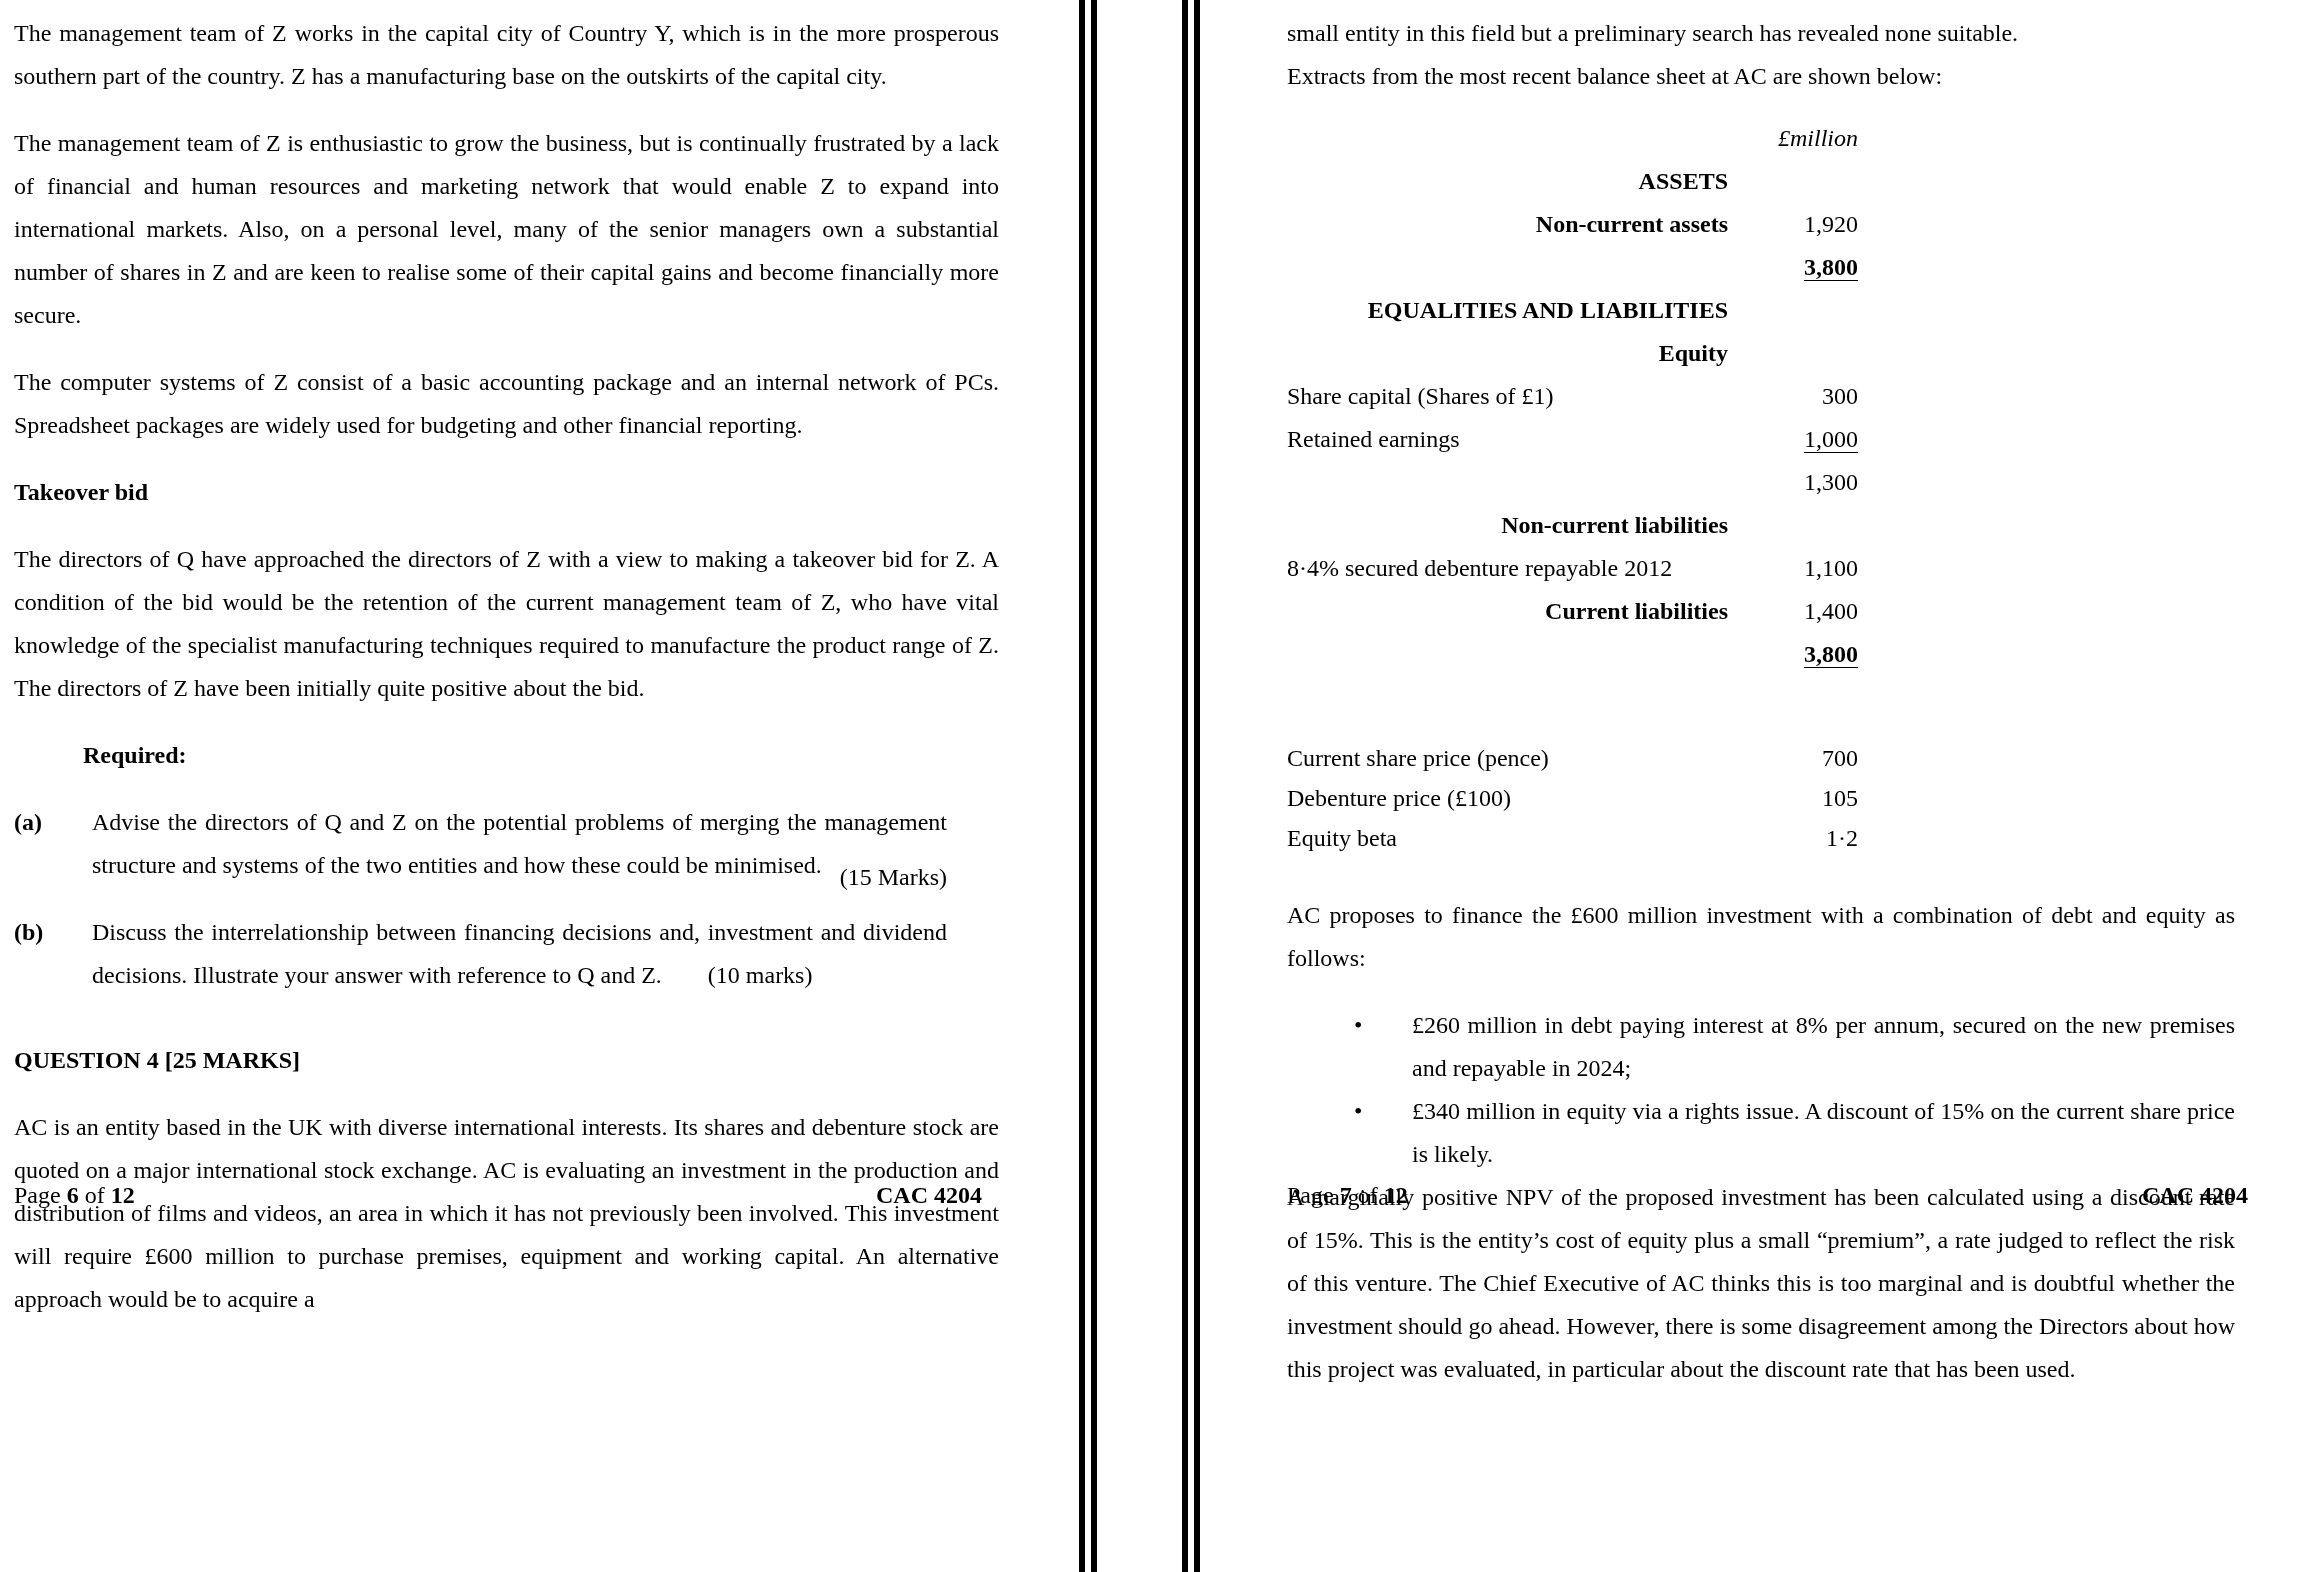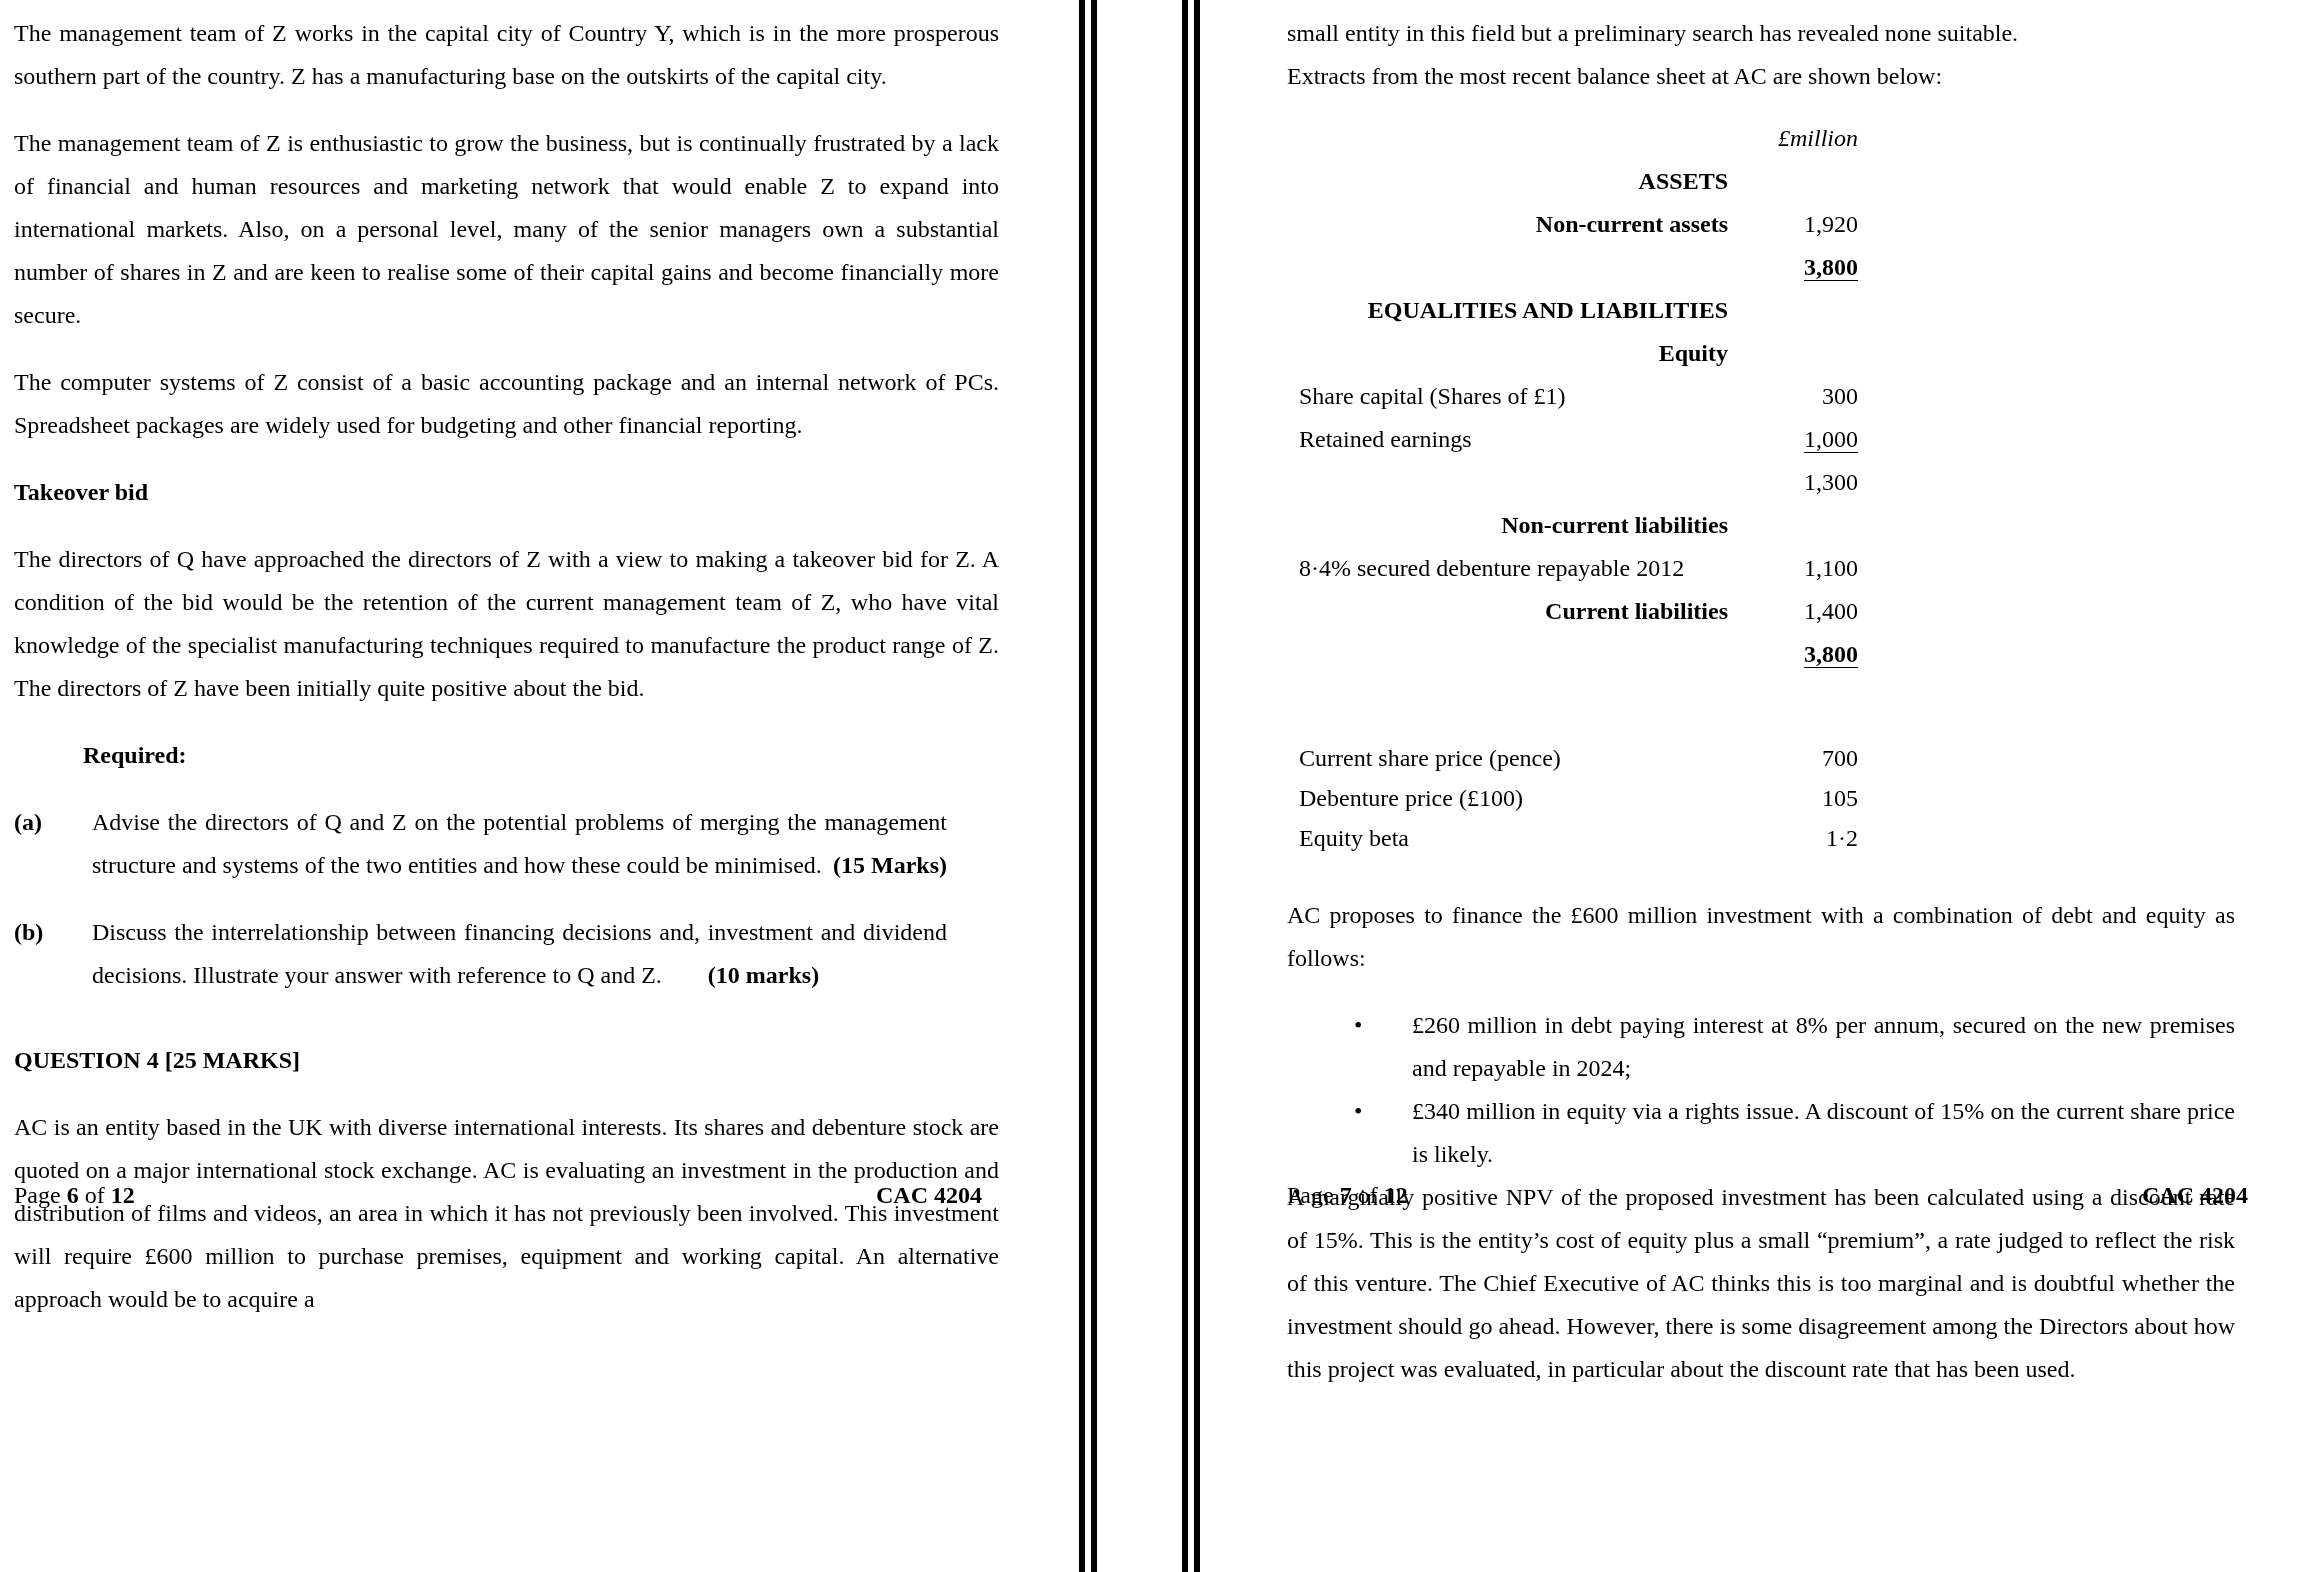--- a/index.html
+++ b/index.html
@@ -18,30 +18,30 @@
   .divider .edge { width: 18px; height: 100%; border-left: 6px solid #000; border-right: 6px solid #000; }
 
   p.para { line-height: 43px; text-align: justify; margin-bottom: 24px; }
   p.line { line-height: 43px; text-align: left; margin: 0; }
   .heading { font-weight: bold; line-height: 43px; margin-bottom: 24px; }
   .q4-heading { margin-top: 42px; }
   .required { font-weight: bold; line-height: 43px; margin: 0 0 24px 69px; }
 
   .req-item { position: relative; padding-left: 78px; margin-right: 52px; margin-bottom: 24px; line-height: 43px; text-align: justify; }
   .req-label { position: absolute; left: 0; top: 0; font-weight: bold; }
-  .req-marks { font-weight: bold; white-space: nowrap; }
+  .req-marks { font-weight: normal; white-space: nowrap; margin-top: 12px; }
   .marks-float { float: right; }
   .marks-inline { margin-left: 40px; }
 
   .bold { font-weight: bold; text-align: right; }
   .italic { font-style: italic; }
 
   .bs { width: 571px; }
   .unit-row { margin-top: 19px; }
-  .bs-row { display: flex; justify-content: space-between; line-height: 43px; margin-left: 12px; }
+  .bs-row { display: flex; justify-content: space-between; line-height: 43px; }
   .bs-label { flex: 1; }
   .bs-value { min-width: 130px; text-align: right; flex-shrink: 0; }
   .u { border-bottom: 1.7px solid #000; }
   .tot { border-bottom: 1.7px solid #000; font-weight: bold; }
 
   .market { width: 571px; margin-top: 62px; }
   .market .bs-row { line-height: 40px; }
 
   .finance { margin-top: 36px; margin-bottom: 0; }
   .bullet-item { position: relative; padding-left: 125px; line-height: 43px; text-align: justify; }

